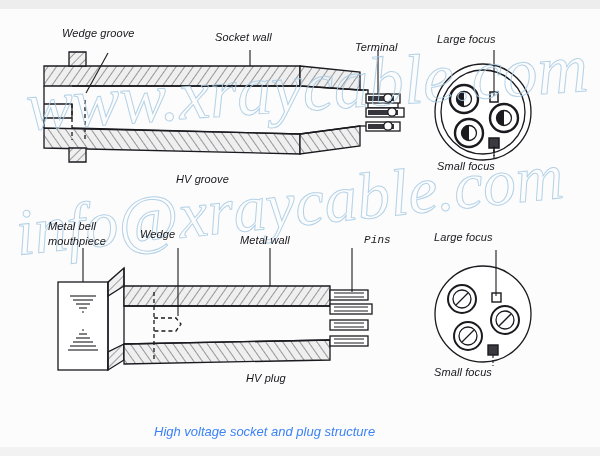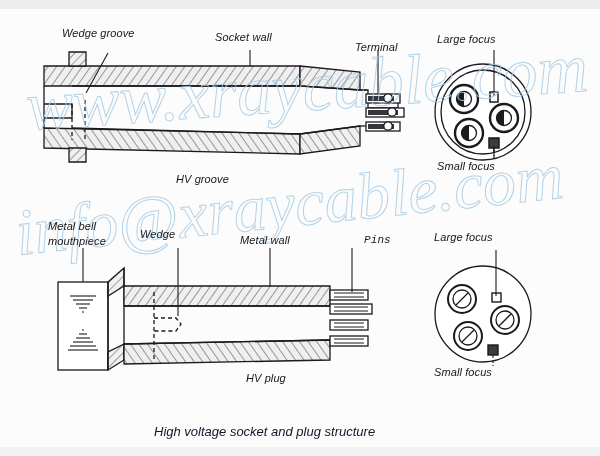--- a/index.html
+++ b/index.html
@@ -24,21 +24,21 @@
     color:#17171c;
     white-space:nowrap;
     letter-spacing:.1px;
   }
   .lbl.two{line-height:14.5px;}
   .caption{
     position:absolute;
     font-family:"Liberation Sans", sans-serif;
     font-style:italic;
     font-size:13px;
-    color:#0f172a;
+    color:#3b82f6;
     white-space:nowrap;
   }
 </style>
 </head>
 <body>
 
 <div id="stage">
 
   <svg width="600" height="456" viewBox="0 0 600 456">
     <defs>

